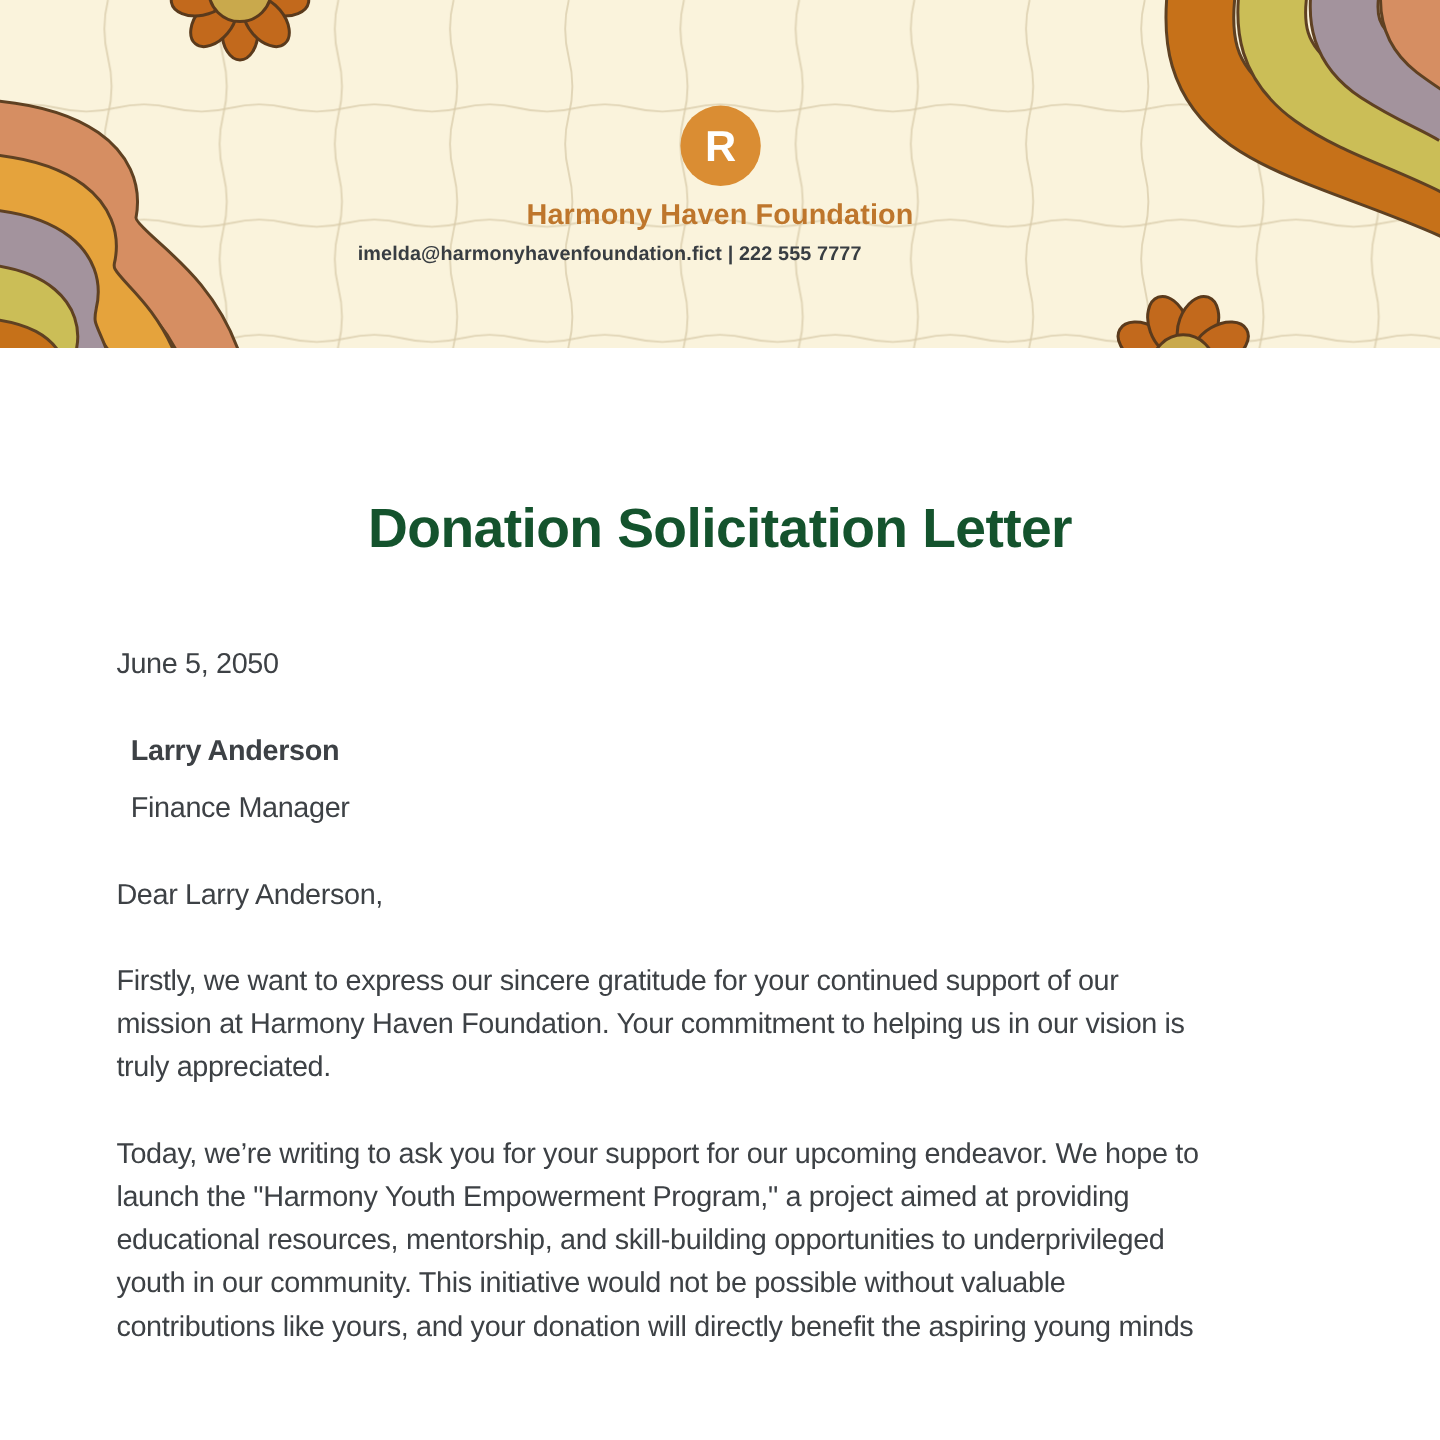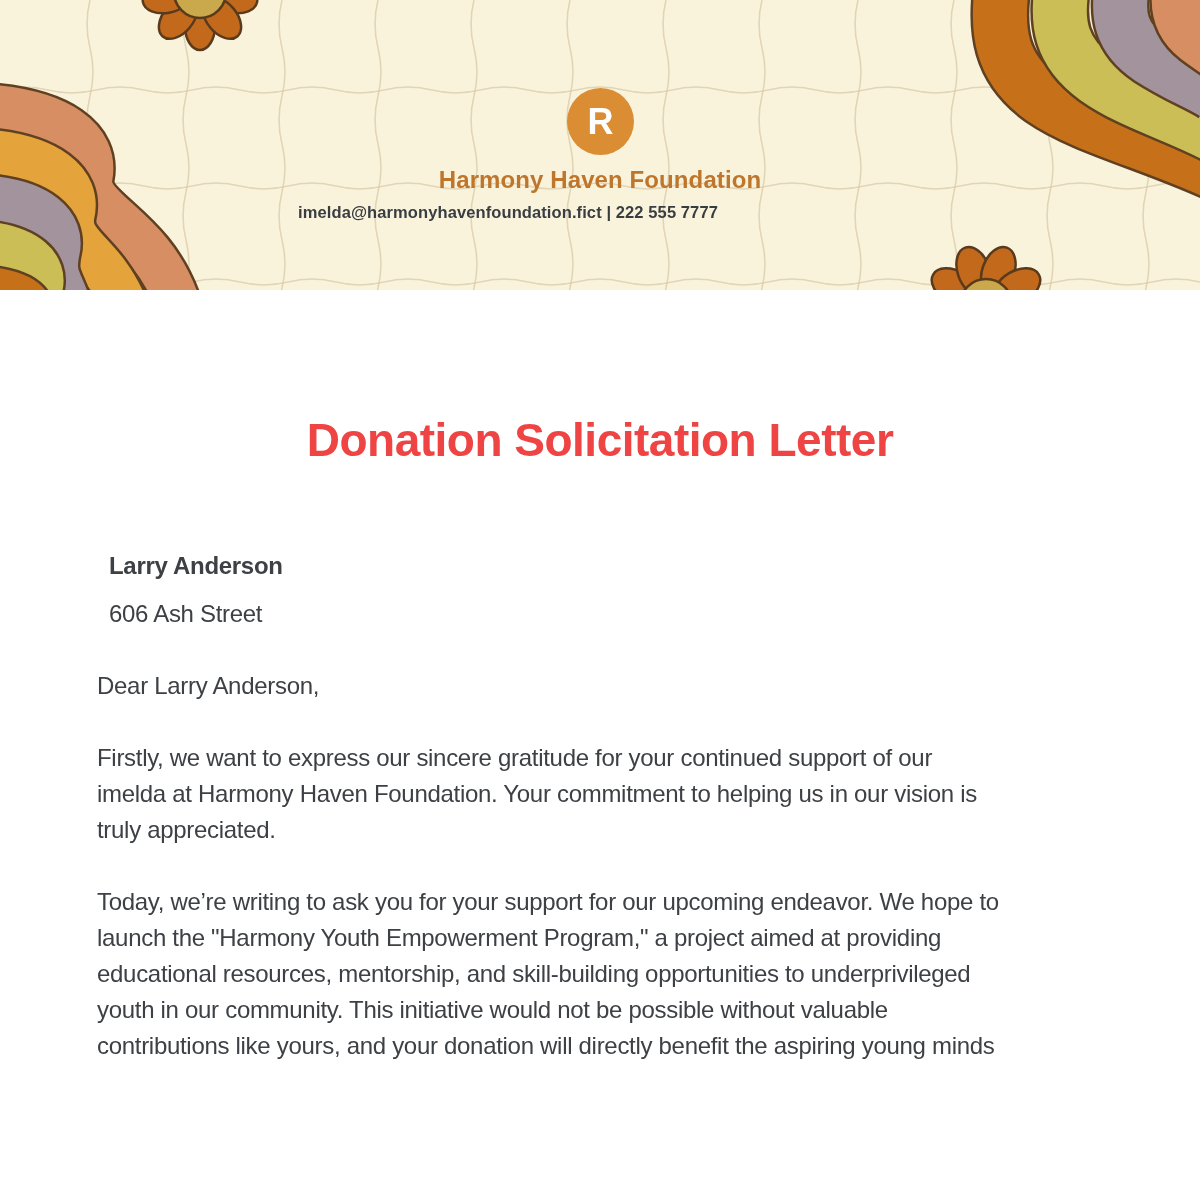--- a/index.html
+++ b/index.html
@@ -32,21 +32,21 @@
   .contact-line{
     position:absolute;top:203px;left:0;width:1016px;
     text-align:center;
     color:#383D42;font-size:16.5px;font-weight:600;
     letter-spacing:0.1px;
   }
   
   .doc-title{
     position:absolute;top:412px;left:0;width:1200px;margin:0;
     text-align:center;
-    font-size:46px;font-weight:700;color:#ef4444;
+    font-size:46px;font-weight:700;color:#14532d;
     letter-spacing:-0.5px;line-height:56px;
   }
   .body-text{
     position:absolute;top:536px;left:97px;width:1012px;
     font-size:24px;line-height:36px;color:#3D4145;
     letter-spacing:-0.3px;
   }
   .body-text p{margin:0 0 36px 0;}
   .recipient-block{margin:0 0 36px 0;}
   .recipient-block p{margin:12px;}
@@ -125,30 +125,31 @@
     <div class="logo">
       <span>R</span>
     </div>
     <div class="org-name">Harmony Haven Foundation</div>
     <div class="contact-line">imelda@harmonyhavenfoundation.fict | 222 555 7777</div>
   </header>
 
   <h1 class="doc-title">Donation Solicitation Letter</h1>
 
   <main class="body-text">
+    <p>June 5, 2050</p>
 
     <div class="recipient-block">
       <p class="bold">Larry Anderson</p>
-      <p>606 Ash Street</p>
+      <p>Finance Manager</p>
     </div>
 
     <p>Dear Larry Anderson,</p>
 
     <p class="para">Firstly, we want to express our sincere gratitude for your continued support of our
-imelda at Harmony Haven Foundation. Your commitment to helping us in our vision is
+mission at Harmony Haven Foundation. Your commitment to helping us in our vision is
 truly appreciated.</p>
     <p class="para">Today, we’re writing to ask you for your support for our upcoming endeavor. We hope to
 launch the "Harmony Youth Empowerment Program," a project aimed at providing
 educational resources, mentorship, and skill-building opportunities to underprivileged
 youth in our community. This initiative would not be possible without valuable
 contributions like yours, and your donation will directly benefit the aspiring young minds</p>
   </main>
 
 </div>
 

